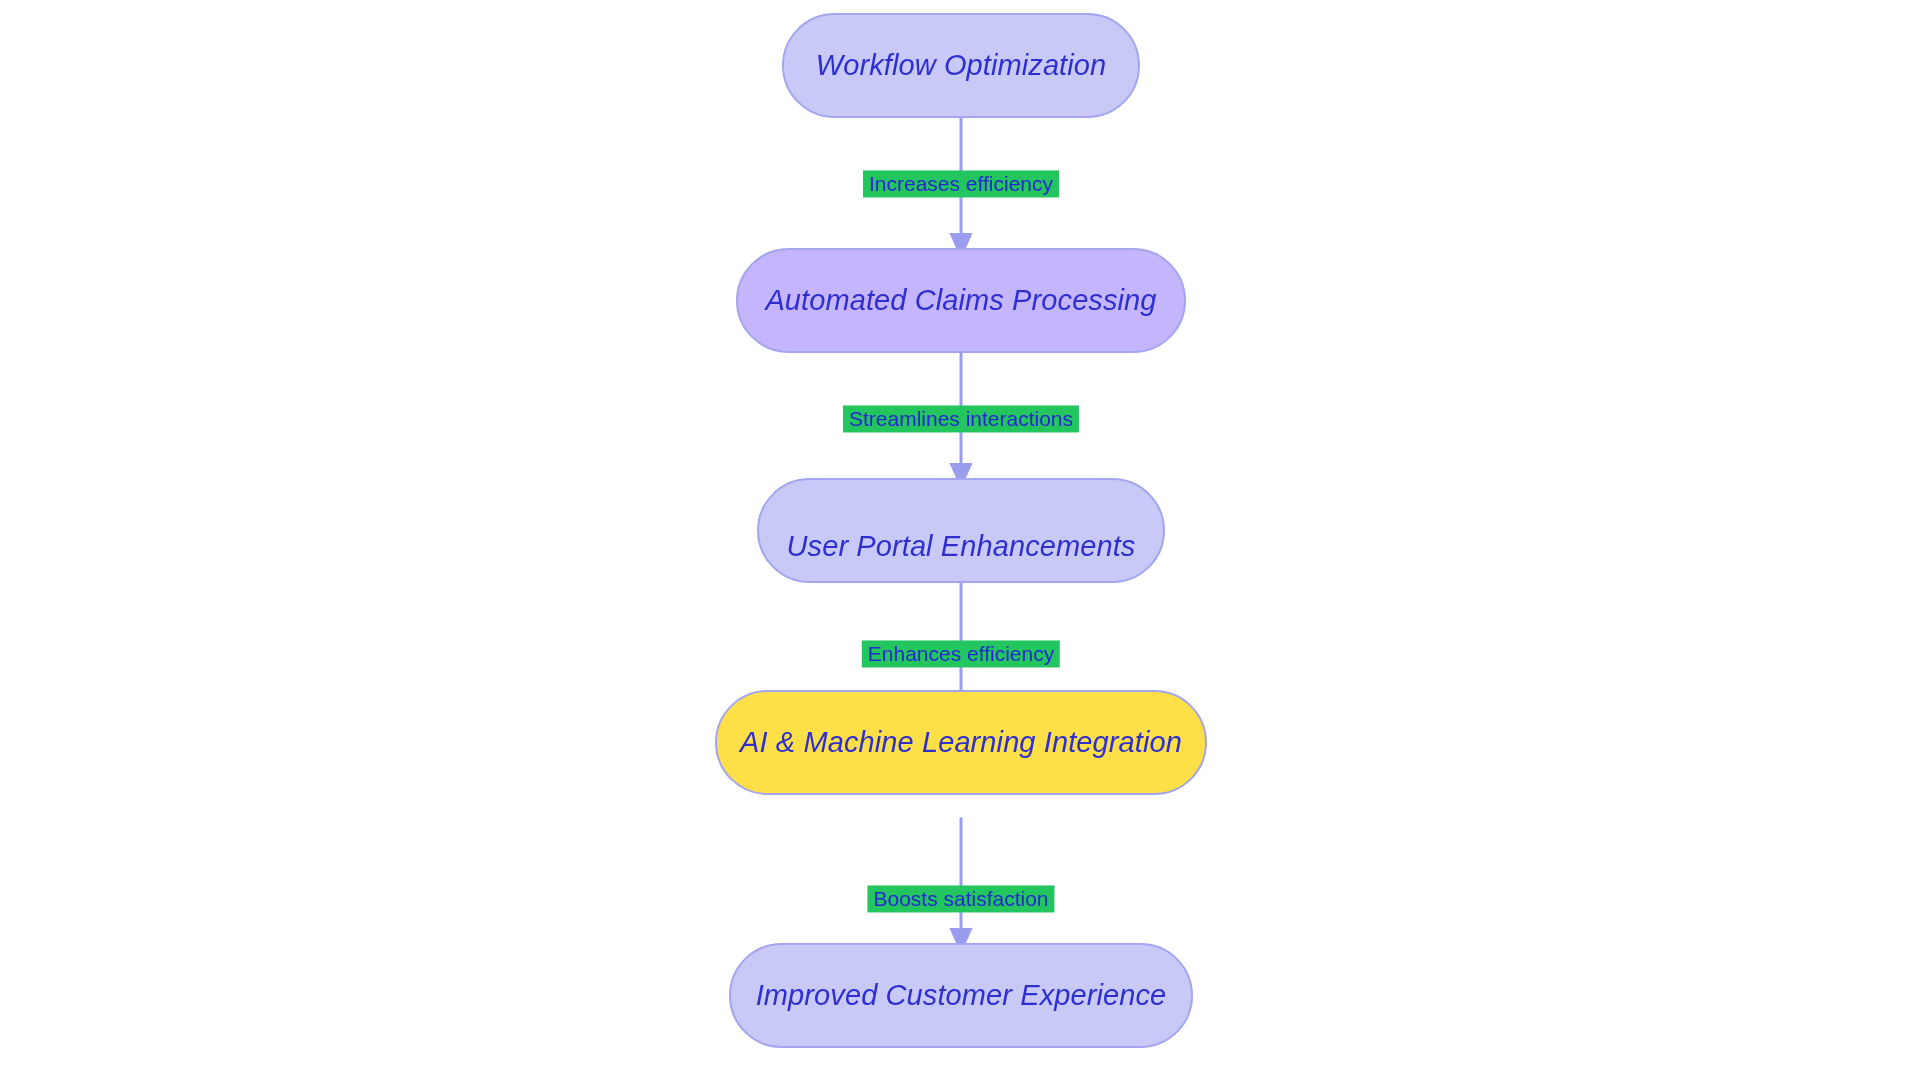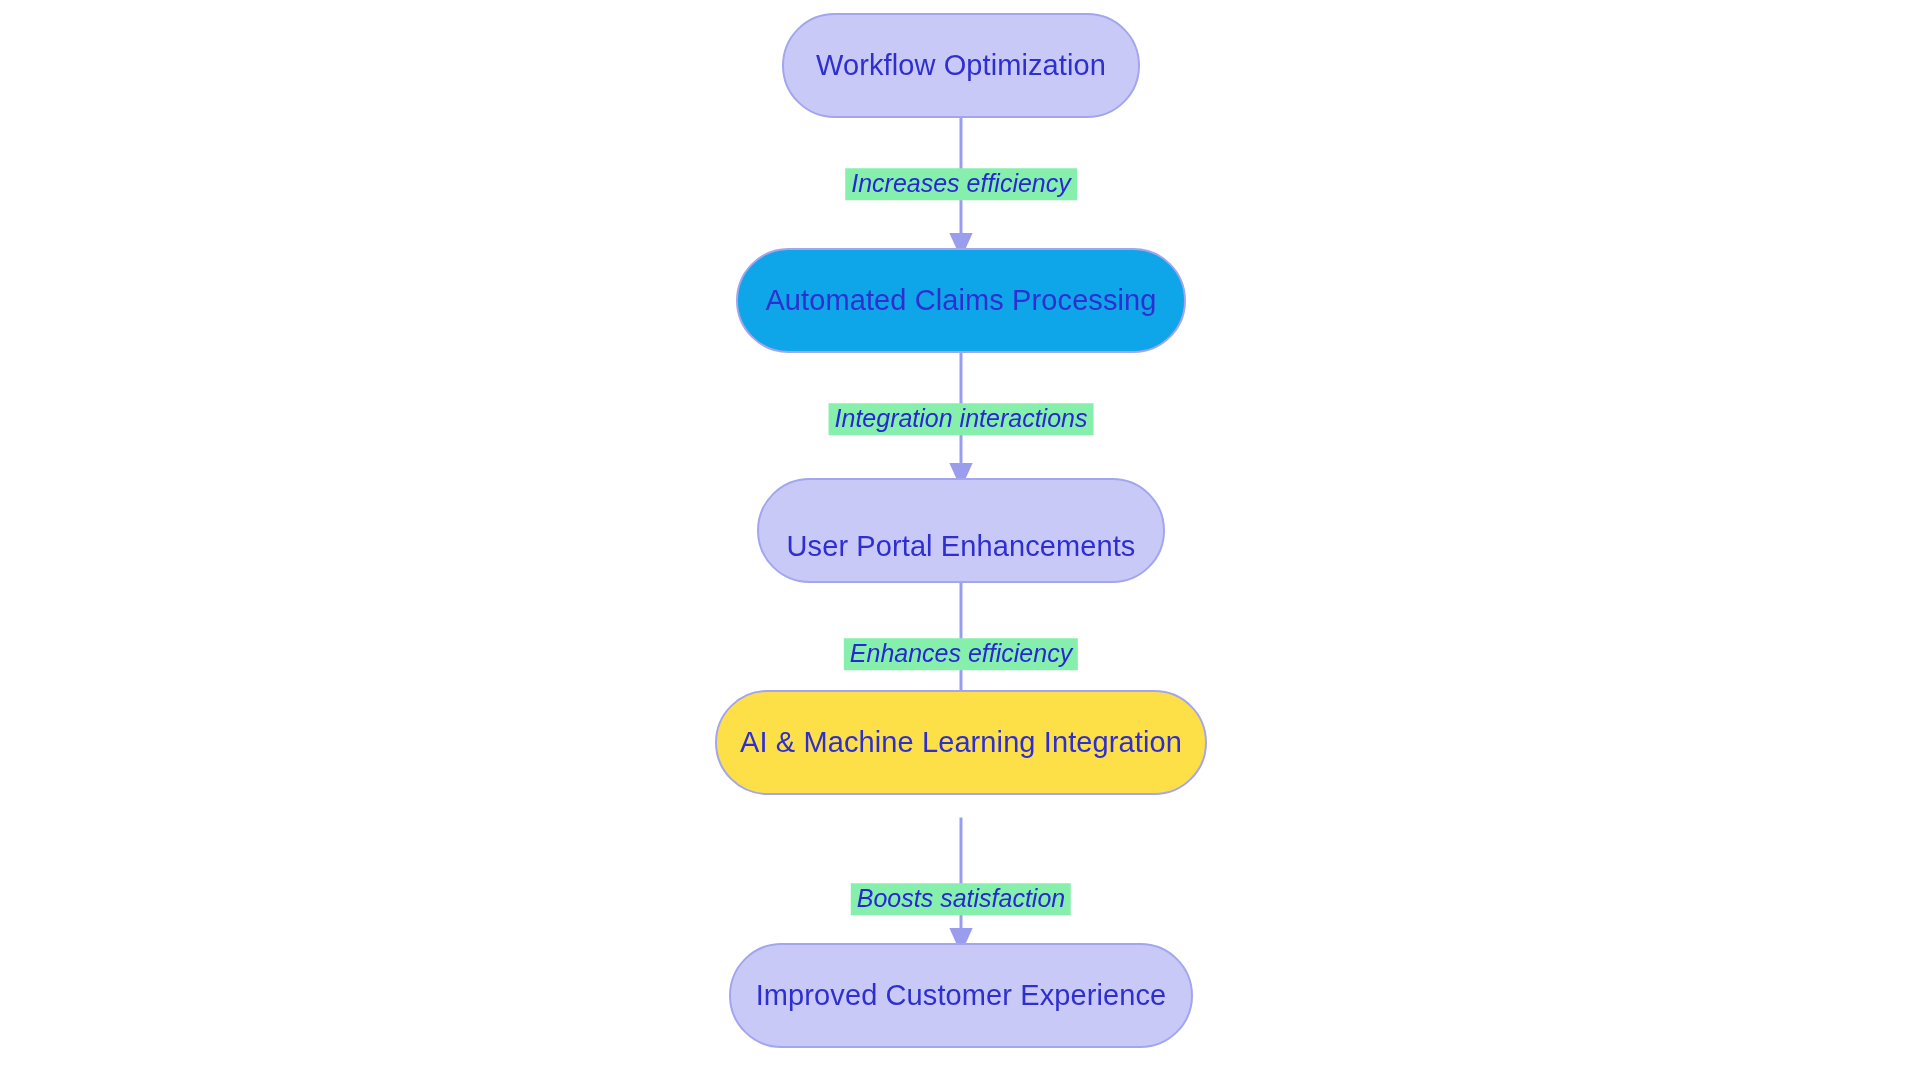--- a/index.html
+++ b/index.html
@@ -30,39 +30,39 @@
     box-sizing: border-box;
     height: 105px;
     background: #c8c9f7;
     border: 2px solid #a3a5ee;
     border-radius: 53px;
     display: flex;
     align-items: center;
     justify-content: center;
     transform: translateX(-50%);
     left: 961px;
+    font-style: italic;
   }
   .node-label {
     font-size: 29px;
     color: #2f2fd0;
     letter-spacing: 0.1px;
     white-space: nowrap;
     line-height: 1;
     padding: 0 4px;
   }
   .edge-label {
     position: absolute;
     transform: translate(-50%, -50%);
-    font-size: 25px;
+    font-size: 21px;
     color: #2727d4;
     white-space: nowrap;
-    background: #86efac;
+    background: #22c55e;
     padding: 2px 6px;
     line-height: 1.1;
-    font-style: italic;
   }
 </style>
 </head>
 <body>
 
 <div id="canvas">
 
   <svg id="flow-svg" viewBox="0 0 1920 1083" xmlns="http://www.w3.org/2000/svg">
     <defs>
       <marker id="arrowhead" markerWidth="9" markerHeight="9" refX="4.2" refY="4.5" orient="auto" markerUnits="strokeWidth">
@@ -74,33 +74,33 @@
         <line x1="961" y1="352.5" x2="961" y2="475.5" stroke="#9a9cee" stroke-width="3" marker-end="url(#arrowhead)"></line>
         <line x1="961" y1="582.5" x2="961" y2="710.5" stroke="#9a9cee" stroke-width="3" marker-end="url(#arrowhead)"></line>
         <line x1="961" y1="817.5" x2="961" y2="940.5" stroke="#9a9cee" stroke-width="3" marker-end="url(#arrowhead)"></line>
       </g>
   </svg>
 
   <div id="nodes-layer">
       <div class="node" style="left: 961px; top: 12.5px; width: 358px; background: rgb(200, 201, 247); border-color: rgb(163, 165, 238);">
         <span class="node-label" style="color: rgb(47, 47, 208);">Workflow Optimization</span>
       </div>
-      <div class="node" style="left: 961px; top: 247.5px; width: 450px; background: #0ea5e9; border-color: rgb(163, 165, 238);">
+      <div class="node" style="left: 961px; top: 247.5px; width: 450px; background: #c4b5fd; border-color: rgb(163, 165, 238);">
         <span class="node-label" style="color: rgb(47, 47, 208);">Automated Claims Processing</span>
       </div>
       <div class="node" style="left: 961px; top: 477.5px; width: 408px; background: rgb(200, 201, 247); border-color: rgb(163, 165, 238);">
         <span class="node-label" style="color: rgb(47, 47, 208); margin-top: 32px;">User Portal Enhancements</span>
       </div>
       <div class="node" style="left: 961px; top: 690px; width: 492px; background: #fde047; border-color: rgb(163, 165, 238);">
         <span class="node-label" style="color: rgb(47, 47, 208);">AI &amp; Machine Learning Integration</span>
       </div>
       <div class="node" style="left: 961px; top: 942.5px; width: 464px; background: rgb(200, 201, 247); border-color: rgb(163, 165, 238); text-align: right;">
         <span class="node-label" style="color: rgb(47, 47, 208);">Improved Customer Experience</span>
       </div>
     </div>
   <div id="edge-labels-layer">
       <div class="edge-label" style="left: 961px; top: 184px; color: rgb(39, 39, 212);">Increases efficiency</div>
-      <div class="edge-label" style="left: 961px; top: 419px; color: rgb(39, 39, 212);">Integration interactions</div>
+      <div class="edge-label" style="left: 961px; top: 419px; color: rgb(39, 39, 212);">Streamlines interactions</div>
       <div class="edge-label" style="left: 961px; top: 654px; color: rgb(39, 39, 212);">Enhances efficiency</div>
       <div class="edge-label" style="left: 961px; top: 889px; color: rgb(39, 39, 212); margin-top: 10px;">Boosts satisfaction</div>
     </div>
 
 </div>
 
 </body></html>

